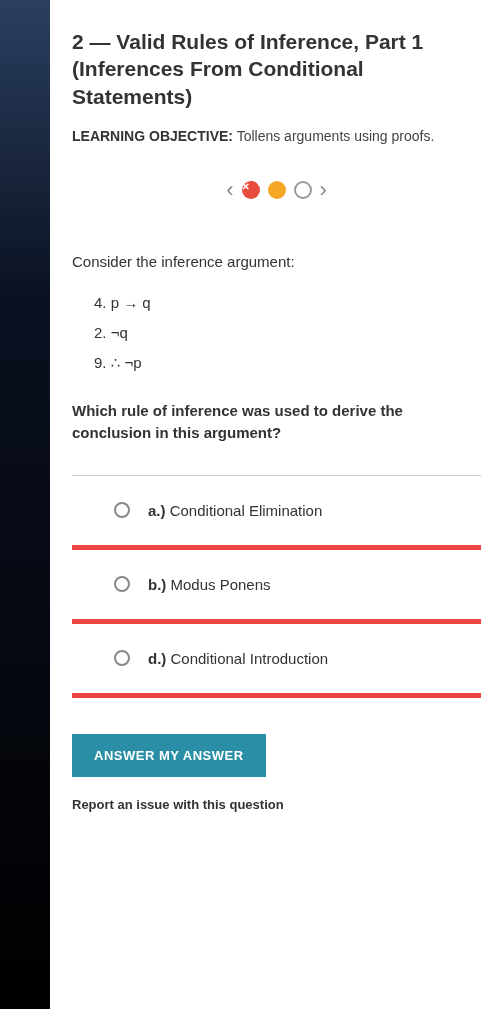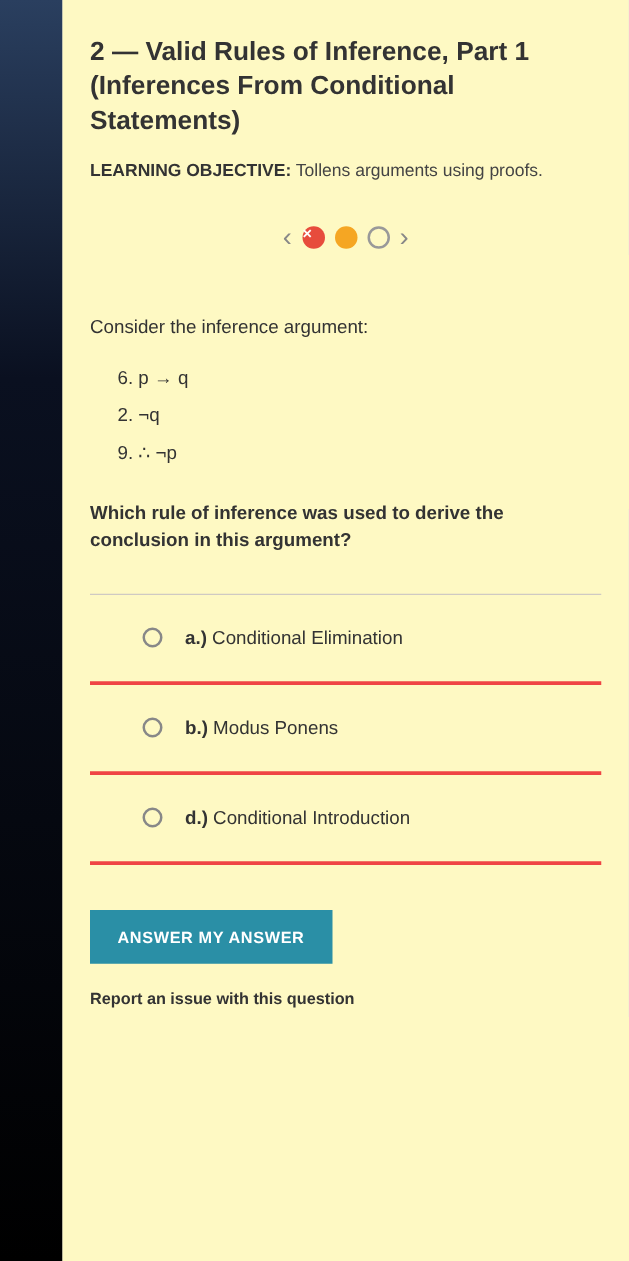--- a/index.html
+++ b/index.html
@@ -11,21 +11,21 @@
     display: flex;
   }
   .left-strip {
     width: 50px;
     background: linear-gradient(180deg, #2a3f5f 0%, #0a1020 30%, #000 100%);
     flex-shrink: 0;
   }
   .content {
     flex: 1;
     padding: 28px 22px 20px 22px;
-    background: #fef9c3;
+    background: #ffffff;
   }
   .title {
     font-size: 21px;
     font-weight: bold;
     color: #333;
     line-height: 1.3;
     margin-bottom: 16px;
   }
   .objective-line {
     font-size: 14px;
@@ -79,21 +79,21 @@
     color: #333;
     line-height: 1.5;
     margin-bottom: 30px;
   }
   .options { border-top: 1px solid #cfcac3; }
   .option {
     display: flex;
     align-items: center;
     gap: 18px;
     padding: 26px 12px;
-    border-bottom: 3px solid #ef4444;
+    border-bottom: 5px solid #ef4444;
     cursor: pointer;
   }
   .option .radio {
     width: 16px; height: 16px;
     border: 2px solid #888;
     border-radius: 50%;
     flex-shrink: 0;
     margin-left: 30px;
   }
   .option .opt-label {
@@ -136,21 +136,21 @@
     <span class="chev">‹</span>
     <span class="dot dot-wrong"><span>✕</span></span>
     <span class="dot dot-current"></span>
     <span class="dot dot-empty"></span>
     <span class="chev">›</span>
   </div>
 
   <p class="prompt-text">Consider the inference argument:</p>
 
   <div class="premises">
-    <div>6. p → q</div>
+    <div>4. p → q</div>
     <div>2. ¬q</div>
     <div>9. ∴ ¬p</div>
   </div>
 
   <p class="question-text">Which rule of inference was used to derive the conclusion in this argument?</p>
 
   <div class="options">
 
     <label class="option">
       <span class="radio"></span>

